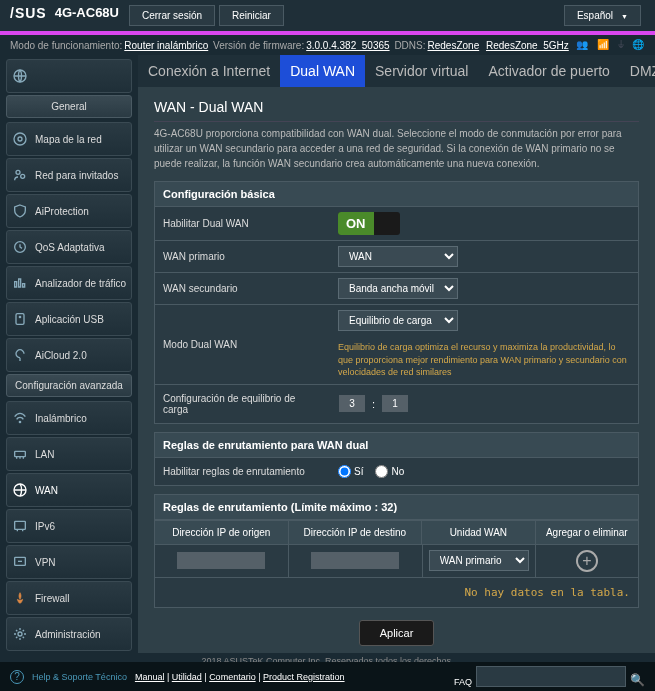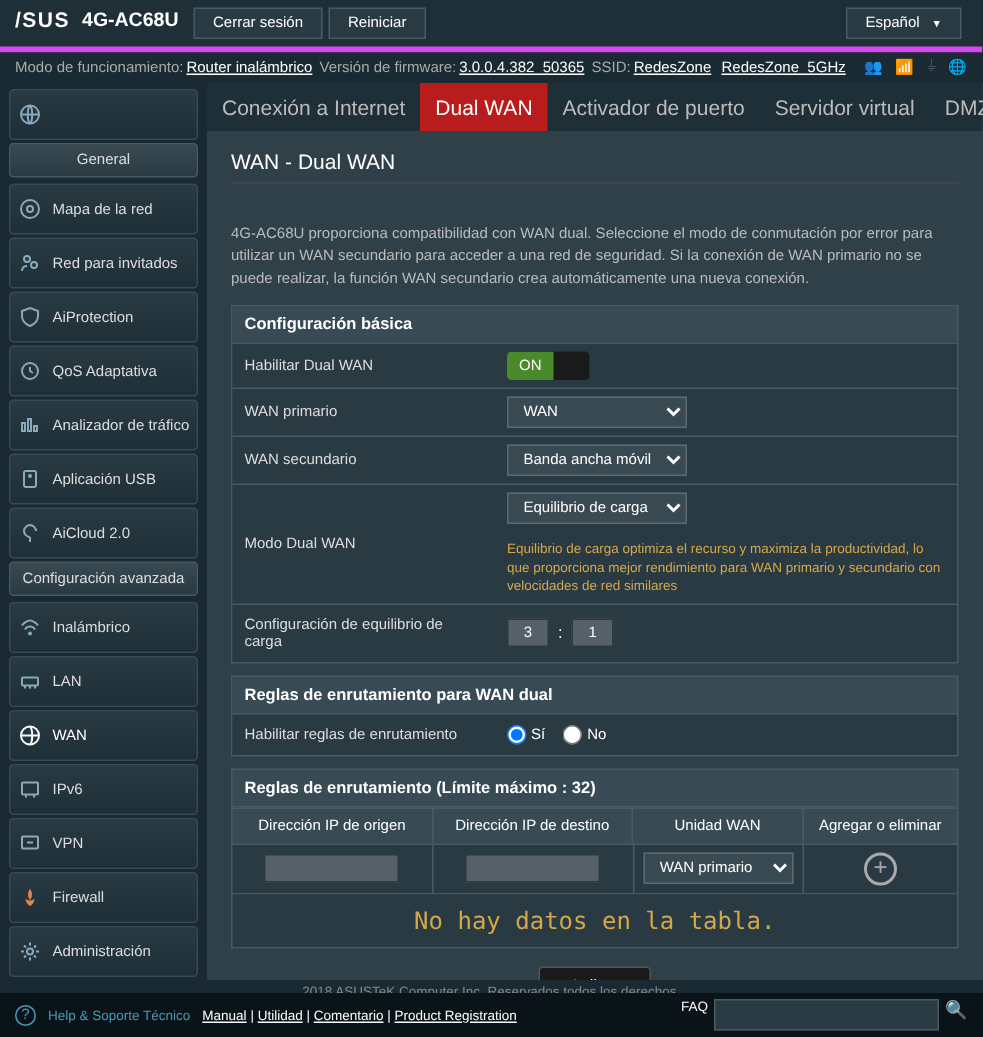--- a/index.html
+++ b/index.html
@@ -17,72 +17,72 @@
 .sidebar{width:138px;background:#1a2a33;padding:4px 6px;overflow-y:auto}
 .section-header{background:linear-gradient(#3a4a53,#2a3a43);border:1px solid #4a5a63;border-radius:3px;padding:5px;text-align:center;font-size:10px;margin-bottom:4px;color:#ddd}
 .nav-item{display:flex;align-items:center;padding:6px 4px;border-radius:3px;margin-bottom:2px;cursor:pointer;font-size:10px;color:#ddd;gap:6px}
 .nav-item.active{background:linear-gradient(#4a98b8,#3a7b98);color:#fff}
 .nav-item.big{background:linear-gradient(#2a3a43,#1f2f38);border:1px solid #3a4a53;padding:7px 4px}
 .nav-icon{width:18px;height:18px;display:flex;align-items:center;justify-content:center;flex-shrink:0}
 .nav-icon svg{width:16px;height:16px}
 .content{flex:1;background:#2f4048;padding:0;overflow-y:auto}
 .tabs{display:flex;background:#1f2f38;font-size:14px}
 .tab{padding:8px 10px;cursor:pointer;color:#bbb;white-space:nowrap}
-.tab.active{background:#b91c1c;color:#fff}
+.tab.active{background:#1d4ed8;color:#fff}
 .panel{padding:12px 16px}
-.page-title{font-size:14px;color:#fff;margin-bottom:26px;border-bottom:1px solid #445;padding-bottom:6px}
+.page-title{font-size:14px;color:#fff;margin-bottom:4px;border-bottom:1px solid #445;padding-bottom:6px}
 .desc{font-size:10px;color:#bbb;line-height:1.5;margin-bottom:10px}
 .form-section{border:1px solid #4a5a63;margin-bottom:8px}
 .form-header{background:#384a53;padding:6px 8px;font-size:11px;font-weight:bold;color:#fff}
 .form-row{display:flex;border-top:1px solid #4a5a63;background:#2a3a43}
 .form-label{width:175px;padding:8px;font-size:10px;color:#ddd;display:flex;align-items:center}
 .form-value{flex:1;padding:5px 8px;display:flex;align-items:center;gap:6px;flex-wrap:wrap}
-.toggle-on{background:#1a1a1a;border-radius:3px;display:inline-flex;overflow:hidden;font-size:10px;font-weight:normal}
+.toggle-on{background:#1a1a1a;border-radius:3px;display:inline-flex;overflow:hidden;font-size:13px;font-weight:bold}
 .toggle-on span{padding:4px 8px}
 .toggle-on .on{background:#4a8a2a;color:#fff}
 .toggle-on .off{color:#666}
 select{background:#3a4a53;color:#fff;border:1px solid #5a6a73;padding:3px 6px;font-size:10px;min-width:120px}
 input[type=text]{background:#556068;border:1px solid #2a3a43;color:#fff;padding:3px 6px;font-size:10px;width:28px;text-align:center}
 .hint{color:#d4a84a;font-size:9px;line-height:1.4;margin-top:4px;flex-basis:100%}
 .radio-group{display:flex;gap:12px;align-items:center}
 .radio-group label{display:flex;align-items:center;gap:3px;font-size:10px}
 .table-header{display:flex;background:#384a53;border:1px solid #4a5a63}
 .th{padding:6px;font-size:10px;text-align:center;border-right:1px solid #4a5a63}
 .table-row{display:flex;background:#2a3a43;border:1px solid #4a5a63;border-top:none}
 .td{padding:5px;text-align:center;border-right:1px solid #4a5a63;display:flex;align-items:center;justify-content:center}
 .td input{width:90px}
 .add-btn{width:22px;height:22px;border:2px solid #aaa;border-radius:50%;background:transparent;color:#aaa;font-size:16px;cursor:pointer;display:flex;align-items:center;justify-content:center}
-.no-data{text-align:center;padding:8px;color:#d4a84a;font-family:monospace;font-size:16px;background:#2a3a43;border:1px solid #4a5a63;border-top:none}
+.no-data{text-align:right;padding:8px;color:#d4a84a;font-family:monospace;font-size:11px;background:#2a3a43;border:1px solid #4a5a63;border-top:none}
 .apply-btn{display:block;margin:12px auto;background:#1a1a1a;border:1px solid #555;color:#fff;padding:6px 20px;border-radius:3px;cursor:pointer;font-size:11px}
 .footer{position:fixed;bottom:0;width:655px;background:#0a1418;display:flex;align-items:center;padding:4px 10px;font-size:9px;gap:8px}
 .help-icon{width:14px;height:14px;border:1px solid #4a98b8;border-radius:50%;color:#4a98b8;text-align:center;line-height:12px;font-size:10px}
 .help-text{color:#4a98b8}
 .footer a{color:#fff;text-decoration:underline}
 .copyright{position:fixed;bottom:22px;width:655px;text-align:center;padding:3px 12px;font-size:9px;color:#888;background:#1a2a33}
-.faq-box{margin-left:auto;display:flex;align-items:flex-start;gap:4px}
+.faq-box{margin-left:auto;display:flex;align-items:flex-end;gap:4px}
 .faq-input{width:150px;background:#2a3a43;border:1px solid #4a5a63;padding:2px 4px;color:#fff}
 .search-icon{cursor:pointer;color:#aaa;font-size:12px}
 </style>
 </head>
 <body>
 
 <div class="top-bar">
 <span class="logo">/SUS</span>
 <span class="model">4G-AC68U</span>
 <button class="btn">Cerrar sesión</button>
 <button class="btn">Reiniciar</button>
 <button class="btn btn-lang">Español</button>
 </div>
 
 <div class="info-bar">
 <span>Modo de funcionamiento:</span>
 <a>Router inalámbrico</a>&nbsp;
 <span>Versión de firmware:</span>
 <a>3.0.0.4.382_50365</a>&nbsp;
-<span>SSID:</span>
+<span>DDNS:</span>
 <a>RedesZone</a>&nbsp;
 <a>RedesZone_5GHz</a>
 <div class="status-icons">
 <span>👥</span>
 <span>📶</span>
 <span>⏚</span>
 <span>🌐</span>
 </div>
 </div>
 
@@ -234,22 +234,22 @@
           </span>
           <span>Registro del sistema</span>
         </div>
       </div>
 </div>
 
 <div class="content">
 <div class="tabs" id="tabs">
         <div class="tab">Conexión a Internet</div>
         <div class="tab active">Dual WAN</div>
+        <div class="tab">Servidor virtual</div>
         <div class="tab">Activador de puerto</div>
-        <div class="tab">Servidor virtual</div>
         <div class="tab">DMZ</div>
         <div class="tab">DDNS</div>
         <div class="tab">NAT Passthrough</div>
       </div>
 <div class="panel">
 <div class="page-title">WAN - Dual WAN</div>
 <div class="desc">4G-AC68U proporciona compatibilidad con WAN dual. Seleccione el modo de conmutación por error para utilizar un WAN secundario para acceder a una red de seguridad. Si la conexión de WAN primario no se puede realizar, la función WAN secundario crea automáticamente una nueva conexión.</div>
 
 <div class="form-section">
 <div class="form-header">Configuración básica</div>

